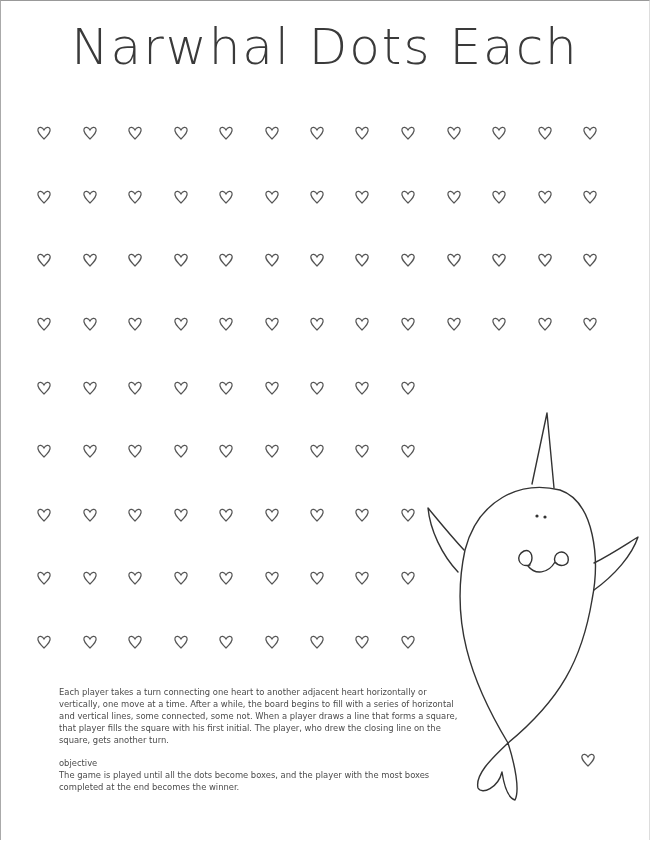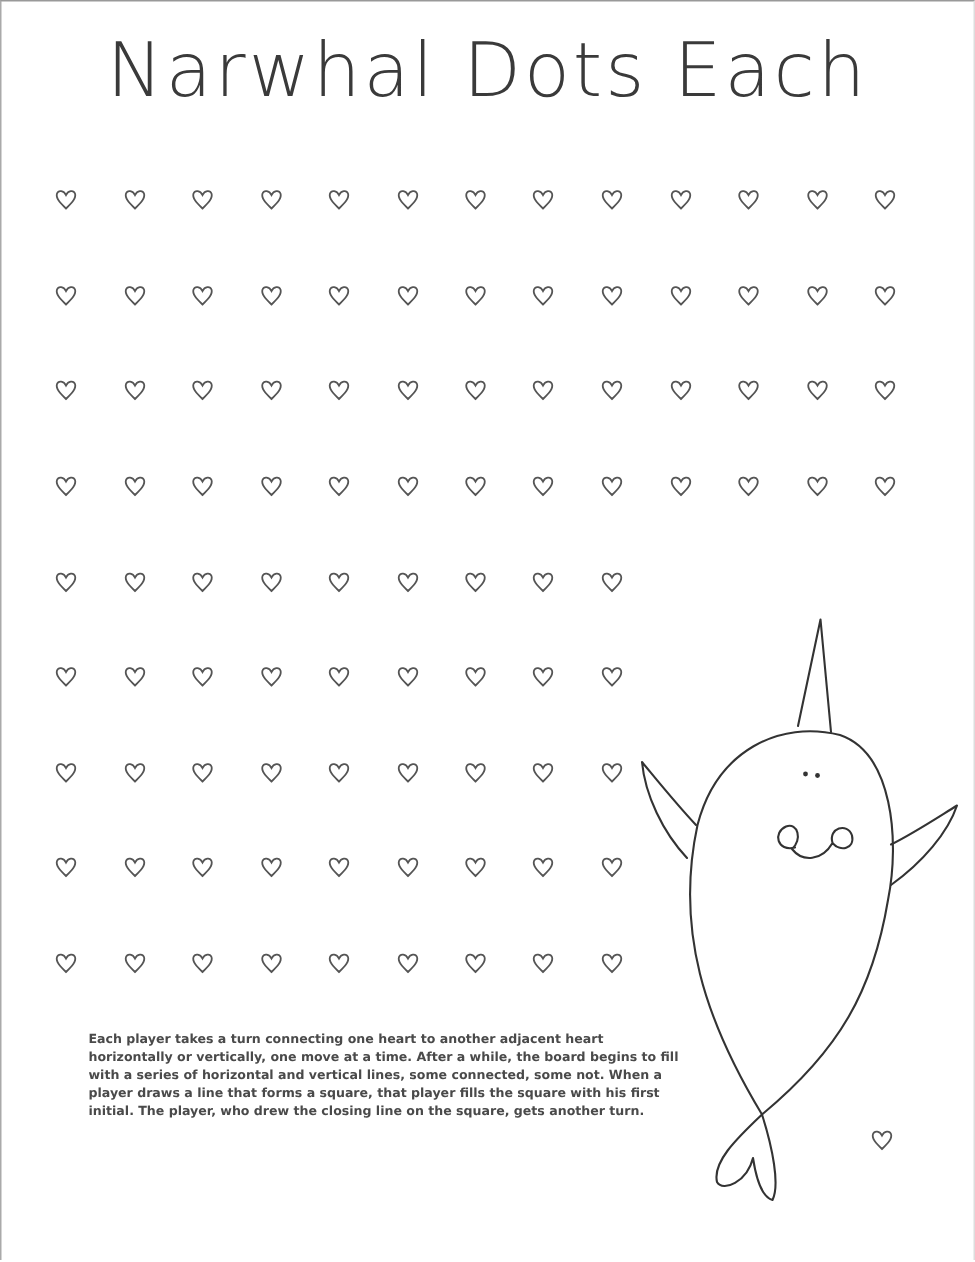--- a/index.html
+++ b/index.html
@@ -3,21 +3,21 @@
 <meta charset="utf-8">
 <style>
   html, body { margin: 0; padding: 0; }
   body { width: 650px; height: 841px; background: #ffffff; position: relative; overflow: hidden; font-family: "DejaVu Sans", sans-serif; color: #444; }
   .page-border { position: absolute; left: 0; top: 0; width: 648px; height: 839px; border-top: 1px solid #999; border-left: 1px solid #aaa; border-right: 1px solid #ddd; }
   .title { position: absolute; left: 0; top: 18px; width: 650px; text-align: center; font-family: "DejaVu Sans", sans-serif; font-weight: 200; font-size: 50px; letter-spacing: 2px; color: #3a3a3a; transform: scaleY(1.0); }
   .grid { position: absolute; left: 0; top: 0; width: 650px; height: 700px; }
   .heart { position: absolute; width: 16px; height: 16px; }
   .heart svg { width: 16px; height: 16px; display: block; }
   .rules { position: absolute; left: 59px; top: 686px; width: 400px; font-family: "DejaVu Sans", sans-serif; font-size: 8.4px; line-height: 12px; color: #4a4a4a; }
-  .rules p { margin: 0; font-weight: bold; }
+  .rules p { margin: 0; }
   .rules .obj-heading { margin-top: 11px; }
   .narwhal { position: absolute; left: 420px; top: 400px; width: 230px; height: 420px; }
   .lone-heart { position: absolute; left: 580px; top: 752px; width: 16px; height: 16px; }
 </style>
 </head>
 <body>
 
 <div class="page-border"></div>
 
 <div class="title">Narwhal Dots Each</div>
@@ -505,20 +505,22 @@
     </div>
     <div class="heart" style="left: 400px; top: 634px;">
       <svg viewBox="0 0 16 16">
         <path d="M8 14 C 4 10, 1 7, 2 4 C 3 1.5, 6.5 2, 8 5 C 9.5 2, 13 1.5, 14 4 C 15 7, 12 10, 8 14 Z" fill="none" stroke="#555555" stroke-width="1.2"></path>
       </svg>
     </div>
   </div>
 
 <div class="rules">
   <p>Each player takes a turn connecting one heart to another adjacent heart horizontally or vertically, one move at a time. After a while, the board begins to fill with a series of horizontal and vertical lines, some connected, some not. When a player draws a line that forms a square, that player fills the square with his first initial. The player, who drew the closing line on the square, gets another turn.</p>
+  <p class="obj-heading">objective</p>
+  <p>The game is played until all the dots become boxes, and the player with the most boxes completed at the end becomes the winner.</p>
 </div>
 
 <div class="narwhal">
   <svg width="230" height="420" viewBox="0 0 230 420" fill="none" stroke="#333" stroke-width="1.4" stroke-linecap="round" stroke-linejoin="round">
 
     <path d="M112 84 L127 13 L134 88"></path>
 
     <path d="M88 343 C 50 280, 30 220, 45 150 C 58 100, 100 80, 140 90 C 175 102, 180 160, 172 200 C 162 260, 140 300, 88 343"></path>
 
     <path d="M88 343 C 70 360, 55 375, 58 388 C 62 395, 78 388, 82 372 C 84 385, 88 398, 95 400 C 100 390, 95 365, 88 343"></path>

